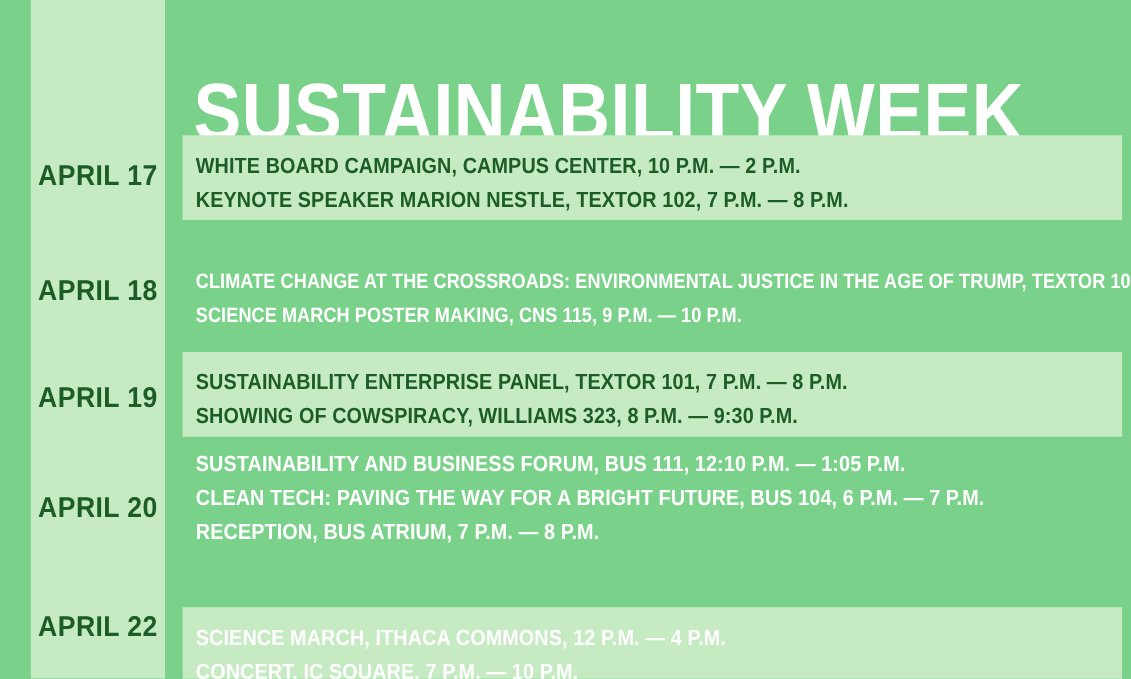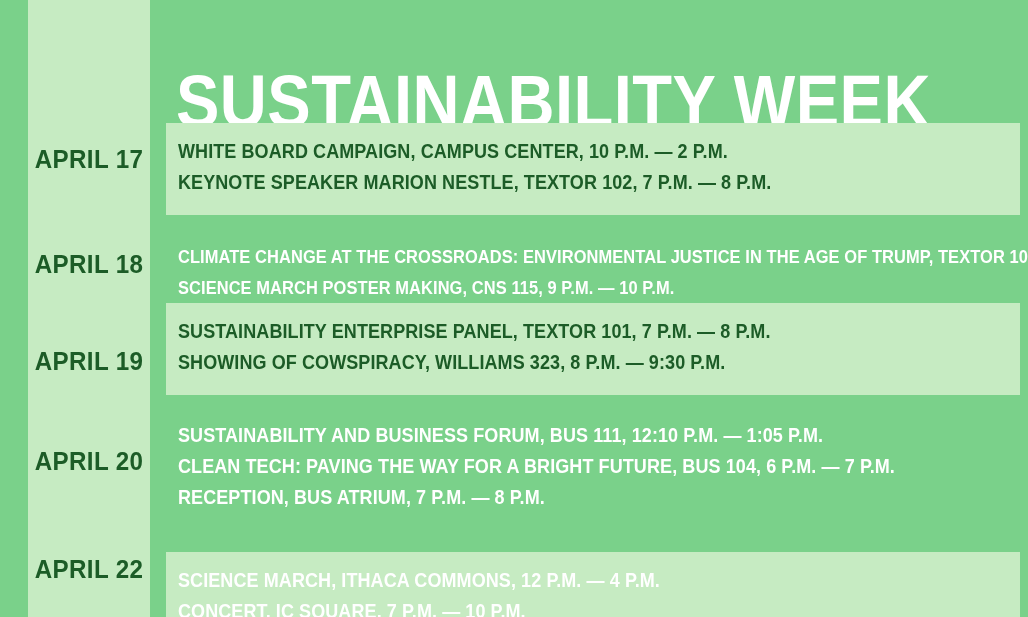--- a/index.html
+++ b/index.html
@@ -73,21 +73,21 @@
     transform: scaleX(0.93);
     transform-origin: center center;
     white-space: nowrap;
   }
 
   .row-panel {
     position: absolute;
     left: 166px;
     width: 854px;
     box-sizing: border-box;
-    padding: 13px 0 17px 12px;
+    padding: 13px 0 2px 12px;
   }
 
   .row-panel.filled {
     background: #c6ebc2;
   }
 
   .row-panel.bare {
     background: transparent;
   }
 
@@ -107,24 +107,24 @@
   .light .event-line { color: #ffffff; }
 
   
   #row-0 .row-date  { top: 144px; }
   #row-0 .row-panel { top: 123px; }
 
   #row-1 .row-date  { top: 249px; }
   #row-1 .row-panel { top: 228px; }
 
   #row-2 .row-date  { top: 346px; }
-  #row-2 .row-panel { top: 303px; }
+  #row-2 .row-panel { top: 320px; }
 
   #row-3 .row-date  { top: 446px; }
-  #row-3 .row-panel { top: 407px; }
+  #row-3 .row-panel { top: 394px; }
 
   #row-4 .row-date  { top: 554px; }
   #row-4 .row-panel { top: 552px; }
 
   
   #row-1 .event-line { font-size: 19px; transform: scaleX(0.865); }
 </style>
 </head>
 <body>
 

